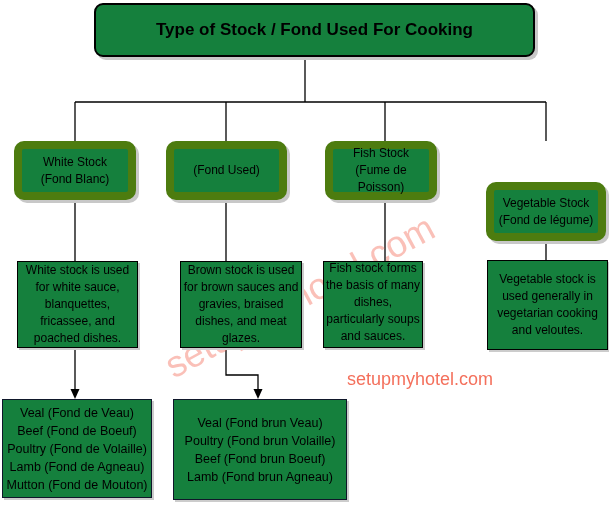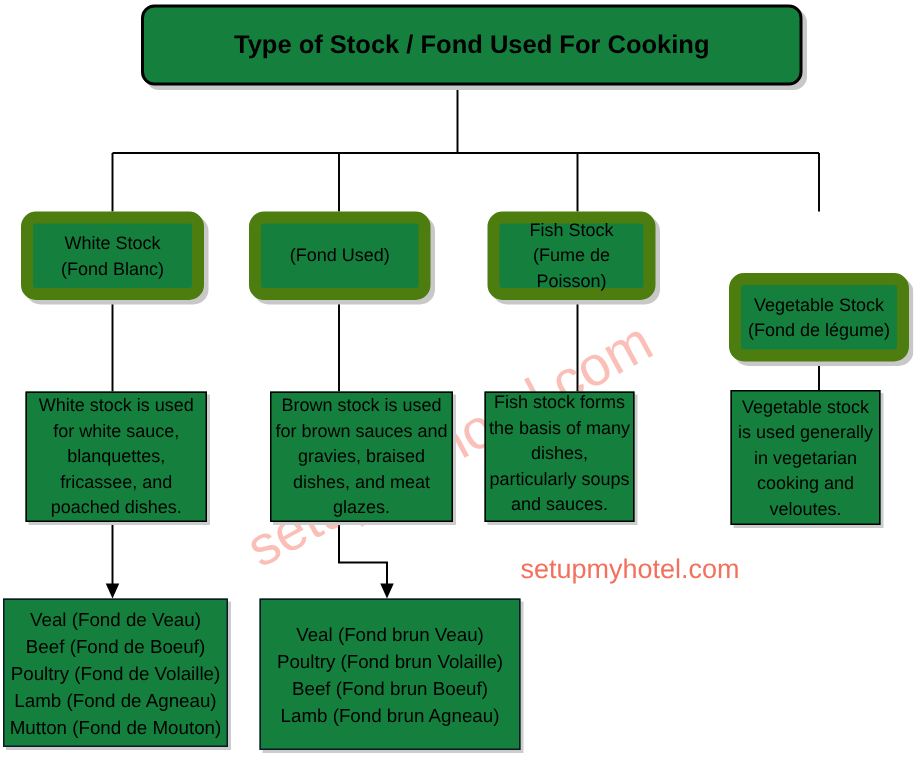--- a/index.html
+++ b/index.html
@@ -21,21 +21,21 @@
   .stock-box.c2{left:166px;width:121px;}
   .stock-box.c3{left:325px;width:112px;}
   .stock-box.c4{left:486px;width:120px;margin-top:41px;}
 
   .desc-box{top:261px;height:87px;border:1px solid #000;
             box-shadow:2px 2px 0 #cccccc;font-size:12px;line-height:17px;
             padding:2px 1px;z-index:3;}
   .desc-box.c1{left:17px;width:121px;}
   .desc-box.c2{left:180px;width:122px;}
   .desc-box.c3{left:323px;width:100px;justify-content:flex-end;}
-  .desc-box.c4{left:487px;top:260px;width:100px;height:90px;}
+  .desc-box.c4{left:487px;top:260px;width:121px;height:90px;}
 
   .variant-box{border:1px solid #0f172a;box-shadow:2px 2px 0 #cccccc;
                font-size:12.5px;line-height:18px;z-index:3;}
   .variant-box.c1{left:2px;top:399px;width:150px;height:99px;}
   .variant-box.c2{left:173px;top:399px;width:174px;height:101px;}
 
   .wm-diagonal{position:absolute;left:158px;top:350px;width:320px;
                transform:rotate(-28.5deg);transform-origin:0 0;
                font-size:37px;color:rgba(242,106,86,0.42);white-space:nowrap;z-index:2;}
   .wm-horizontal{position:absolute;left:347px;top:369px;font-size:18px;

